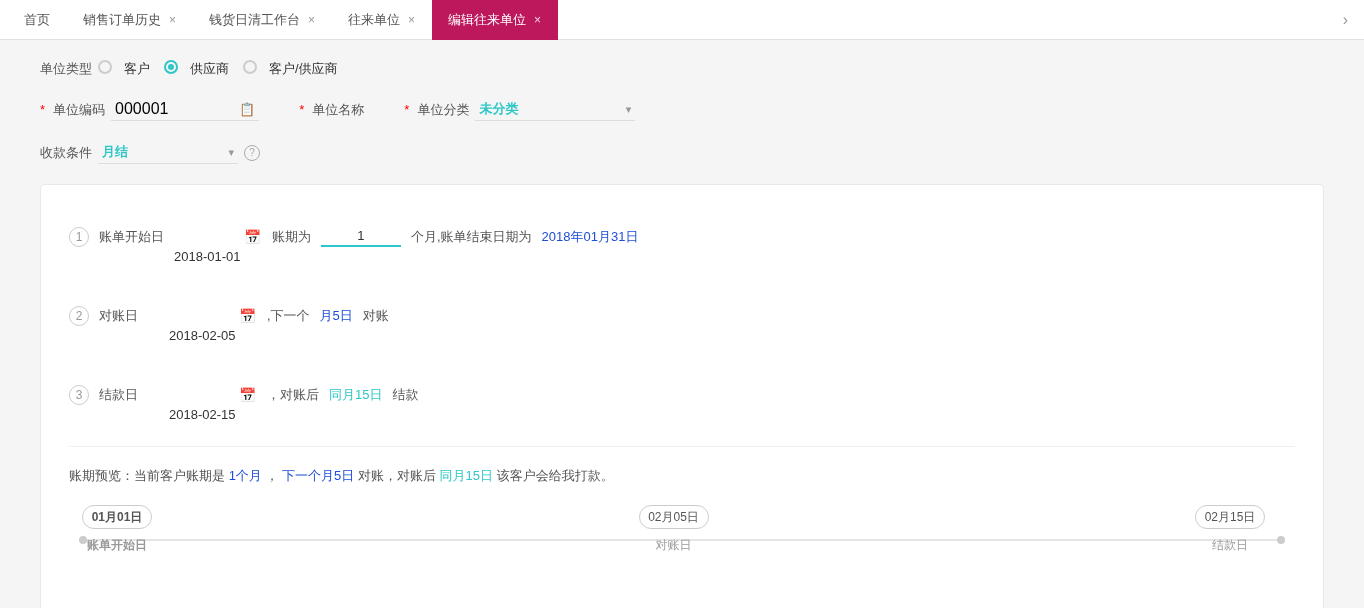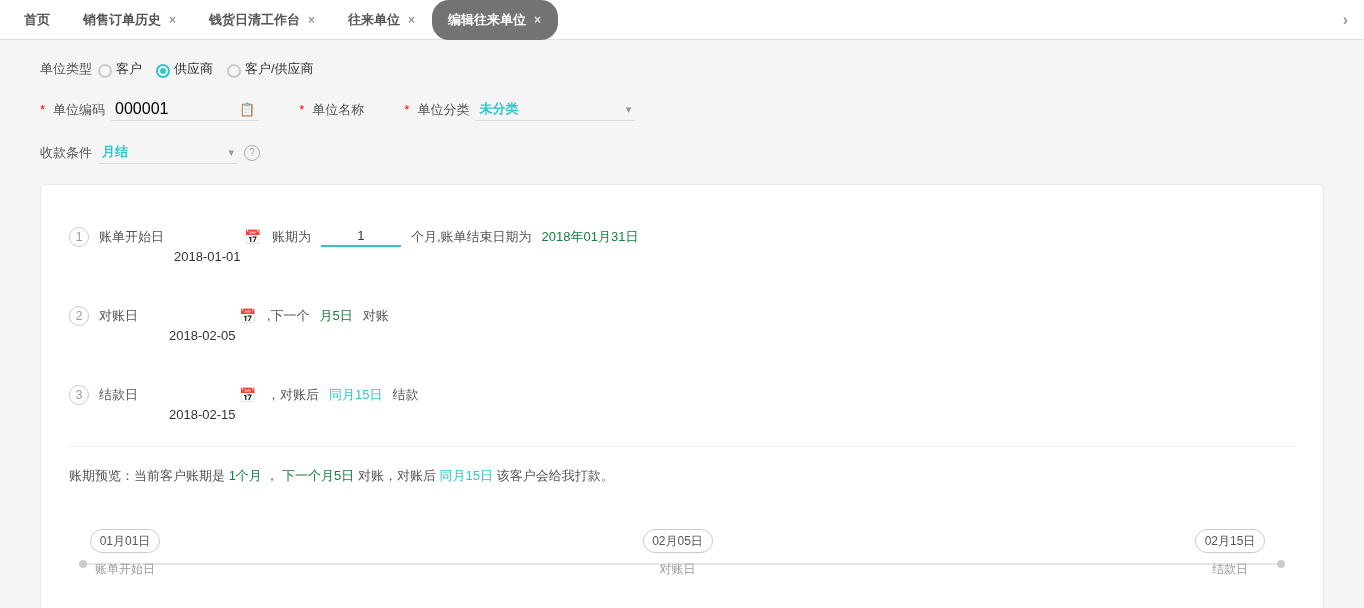--- a/index.html
+++ b/index.html
@@ -7,43 +7,41 @@
 
     
     .tabs-bar {
       display: flex;
       align-items: center;
       background: #fff;
       border-bottom: 1px solid #e0e0e0;
       height: 40px;
       padding: 0 8px;
       position: relative;
-      font-weight: bold;
     }
     .tab {
       display: flex;
       align-items: center;
       padding: 0 16px;
       height: 40px;
       cursor: pointer;
       font-size: 13px;
       color: #555;
       border-right: 1px solid transparent;
       white-space: nowrap;
     }
     .tab .close-btn {
       margin-left: 8px;
       color: #999;
       font-size: 12px;
       cursor: pointer;
     }
     .tab.active {
-      background: #737373;
+      background: #be185d;
       color: #fff;
-      border-radius: 17px;
     }
     .tab.active .close-btn { color: rgba(255,255,255,0.8); }
     .tab-nav-right {
       margin-left: auto;
       color: #999;
       cursor: pointer;
       font-size: 16px;
       padding: 0 8px;
     }
 
@@ -75,22 +73,22 @@
       color: #f00;
       margin-right: 2px;
     }
     .radio-group {
       display: flex;
       align-items: center;
       gap: 14px;
     }
     .radio-item {
       display: flex;
-      align-items: flex-end;
-      gap: 4px;
+      align-items: flex-start;
+      gap: 12px;
       cursor: pointer;
     }
     .radio-circle {
       width: 14px; height: 14px;
       border-radius: 50%;
       border: 2px solid #ccc;
       display: flex; align-items: center; justify-content: center;
     }
     .radio-circle.checked {
       border-color: #2ec7c9;
@@ -205,21 +203,21 @@
     }
     .calendar-icon {
       color: #2ec7c9;
       font-size: 14px;
       cursor: pointer;
     }
     .period-desc {
       color: #555;
       font-size: 13px;
     }
-    .highlight-orange { color: #15803d; }
+    .highlight-orange { color: #1d4ed8; }
     .highlight-teal { color: #2ec7c9; }
 
     .month-input {
       border: none;
       border-bottom: 2px solid #2ec7c9;
       width: 80px;
       text-align: center;
       font-size: 13px;
       outline: none;
       color: #333;
@@ -228,21 +226,20 @@
 
     
     .preview-section {
       border-top: 1px solid #f0f0f0;
       padding-top: 20px;
       margin-top: 4px;
     }
     .preview-text {
       font-size: 13px;
       color: #555;
-      margin-bottom: 24px;
     }
 
     
     .timeline-container {
       position: relative;
       display: flex;
       align-items: center;
       margin: 0 10px;
       padding: 20px 0 40px;
     }
@@ -416,21 +413,21 @@
         <span>对账，对账后</span>
         <span class="highlight-teal">同月15日</span>
         <span>该客户会给我打款。</span>
       </div>
 
       <div class="timeline-container">
         <div class="timeline-line"></div>
         <div style="width:8px;height:8px;border-radius:50%;background:#ccc;position:absolute;left:0;top:50%;transform:translateY(-50%);z-index:2;"></div>
         <div style="width:8px;height:8px;border-radius:50%;background:#ccc;position:absolute;right:0;top:50%;transform:translateY(-50%);z-index:2;"></div>
         <div class="timeline-nodes">
-          <div class="timeline-node" style="margin-left:11px;">
+          <div class="timeline-node" style="margin-left:3px;font-weight:bold;">
             <div class="node-circle">01月01日</div>
             <span class="node-label">账单开始日</span>
           </div>
           <div class="timeline-node">
             <div class="node-circle">02月05日</div>
             <span class="node-label">对账日</span>
           </div>
           <div class="timeline-node" style="margin-right:20px;">
             <div class="node-circle">02月15日</div>
             <span class="node-label">结款日</span>

